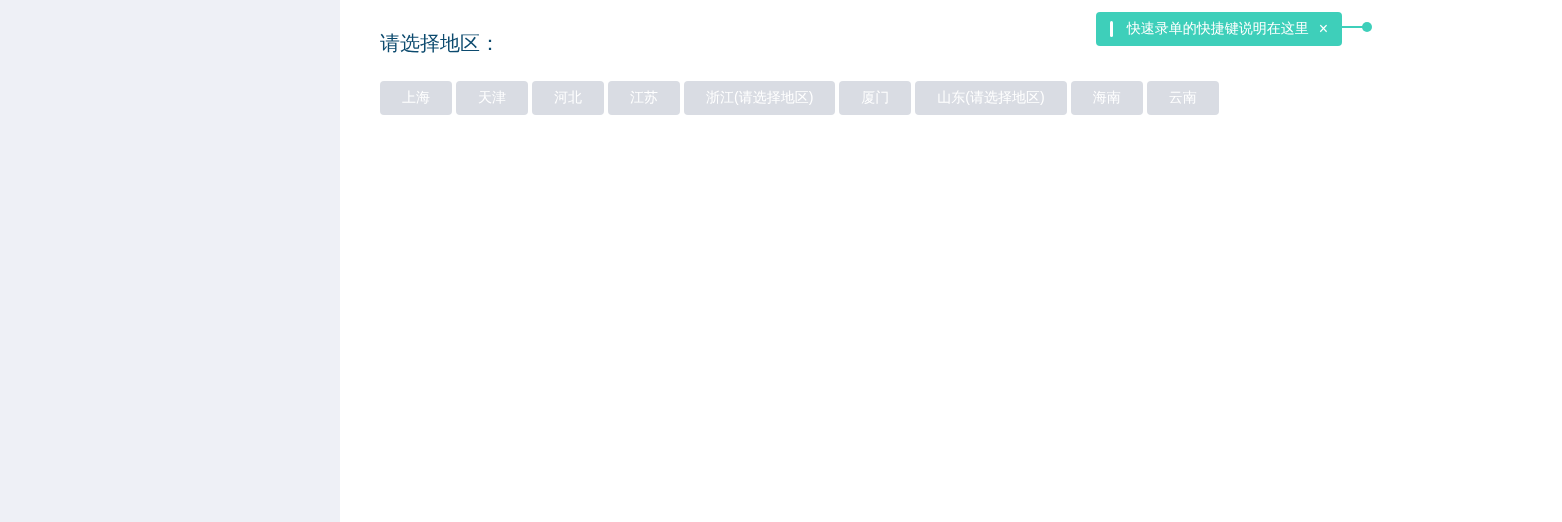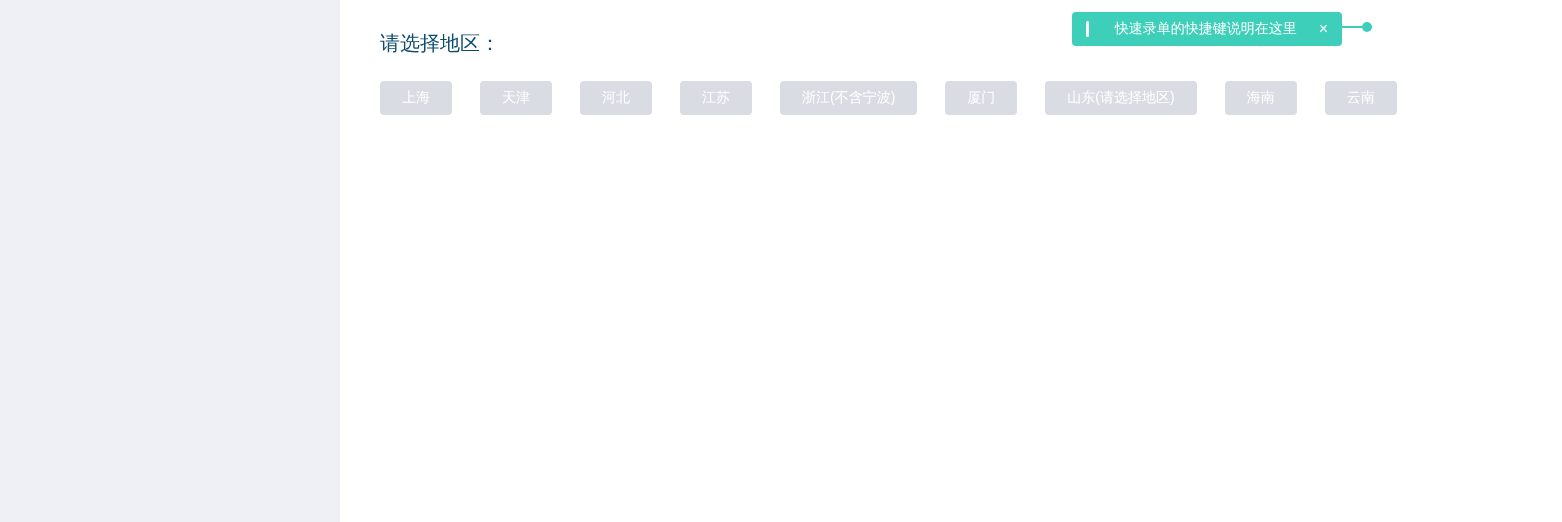--- a/index.html
+++ b/index.html
@@ -39,21 +39,21 @@
     .page-title {
       font-size: 20px;
       color: #0c4a6e;
       margin-bottom: 24px;
       font-weight: 500;
     }
 
     .region-buttons {
       display: flex;
       flex-wrap: wrap;
-      gap: 28px;
+      gap: 4px;
     }
 
     .region-btn {
       background: #d9dce3;
       color: #fff;
       border: none;
       border-radius: 4px;
       padding: 8px 22px;
       font-size: 14px;
       cursor: pointer;
@@ -66,21 +66,21 @@
       position: absolute;
       top: 12px;
       right: 220px;
       background: #3ecfba;
       color: #fff;
       font-size: 14px;
       padding: 8px 14px;
       border-radius: 4px;
       display: flex;
       align-items: center;
-      gap: 22px;
+      gap: 10px;
       white-space: nowrap;
     }
 
     .tooltip-bar::before {
       content: '';
       display: inline-block;
       width: 3px;
       height: 16px;
       background: #fff;
       border-radius: 2px;
@@ -124,21 +124,21 @@
 
 <div class="main-content">
 
   <div class="page-title">请选择地区：</div>
 
   <div class="region-buttons">
   <button class="region-btn">上海</button>
       <button class="region-btn">天津</button>
       <button class="region-btn">河北</button>
       <button class="region-btn">江苏</button>
-      <button class="region-btn">浙江(不含宁波)</button>
+      <button class="region-btn">浙江(请选择地区)</button>
       <button class="region-btn">厦门</button>
       <button class="region-btn">山东(请选择地区)</button>
       <button class="region-btn">海南</button>
       <button class="region-btn">云南</button>
     </div>
 
 </div>
 
 <div class="tooltip-bar">
   <span>快速录单的快捷键说明在这里</span>

